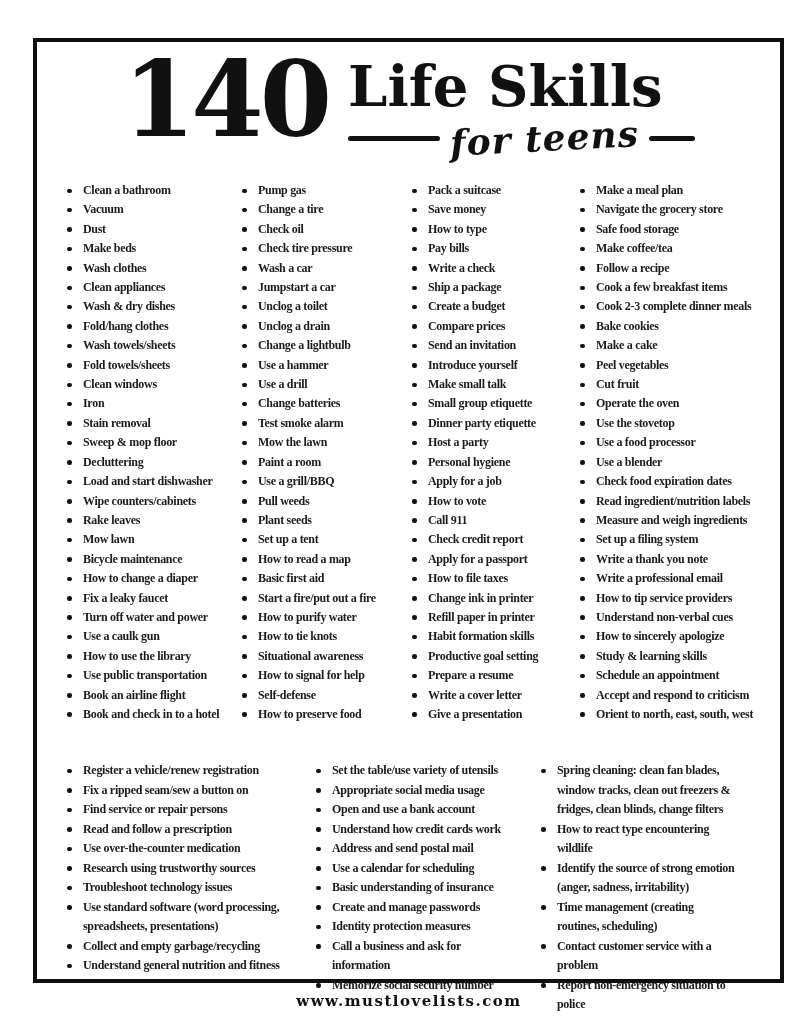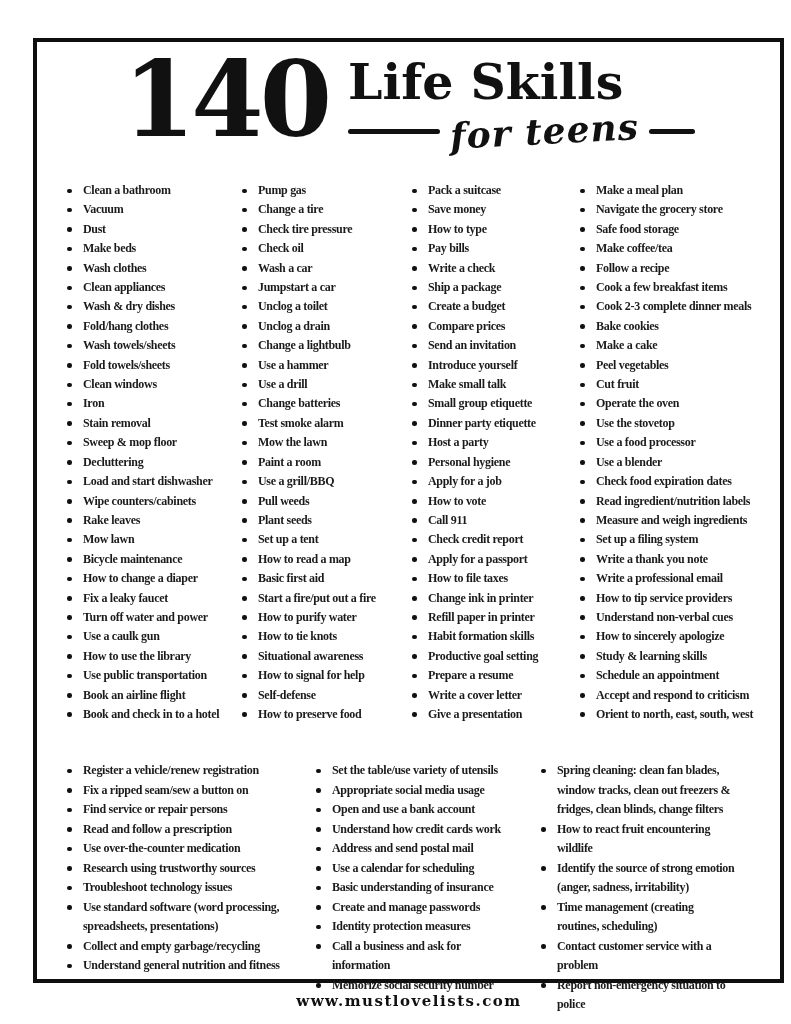--- a/index.html
+++ b/index.html
@@ -34,21 +34,21 @@
     color:#111;
   }
   .title-right{
     margin-left:20px;
     padding-top:6px;
     display:flex;
     flex-direction:column;
   }
   .title-main{
     font-family:"DejaVu Serif", serif;
-    font-size:49px;
+    font-size:56px;
     font-weight:700;
     line-height:1;
     letter-spacing:0px;
     color:#111;
     white-space:nowrap;
   }
   .title-sub{
     display:flex;
     align-items:center;
     margin-top:2px;
@@ -176,22 +176,22 @@
         <li>Turn off water and power</li>
         <li>Use a caulk gun</li>
         <li>How to use the library</li>
         <li>Use public transportation</li>
         <li>Book an airline flight</li>
         <li>Book and check in to a hotel</li>
       </ul>
     <ul class="skill-list">
         <li>Pump gas</li>
         <li>Change a tire</li>
+        <li>Check oil</li>
         <li>Check tire pressure</li>
-        <li>Check oil</li>
         <li>Wash a car</li>
         <li>Jumpstart a car</li>
         <li>Unclog a toilet</li>
         <li>Unclog a drain</li>
         <li>Change a lightbulb</li>
         <li>Use a hammer</li>
         <li>Use a drill</li>
         <li>Change batteries</li>
         <li>Test smoke alarm</li>
         <li>Mow the lawn</li>
@@ -293,21 +293,21 @@
         <li>Address and send postal mail</li>
         <li>Use a calendar for scheduling</li>
         <li>Basic understanding of insurance</li>
         <li>Create and manage passwords</li>
         <li>Identity protection measures</li>
         <li>Call a business and ask for information</li>
         <li>Memorize social security number</li>
       </ul>
     <ul class="skill-list">
         <li>Spring cleaning: clean fan blades, window tracks, clean out freezers &amp; fridges, clean blinds, change filters</li>
-        <li>How to react fruit encountering wildlife</li>
+        <li>How to react type encountering wildlife</li>
         <li>Identify the source of strong emotion (anger, sadness, irritability)</li>
         <li>Time management (creating routines, scheduling)</li>
         <li>Contact customer service with a problem</li>
         <li>Report non-emergency situation to police</li>
       </ul>
   </div>
 
   <div class="footer">
     <span class="footer-url">www.mustlovelists.com</span>
   </div>

